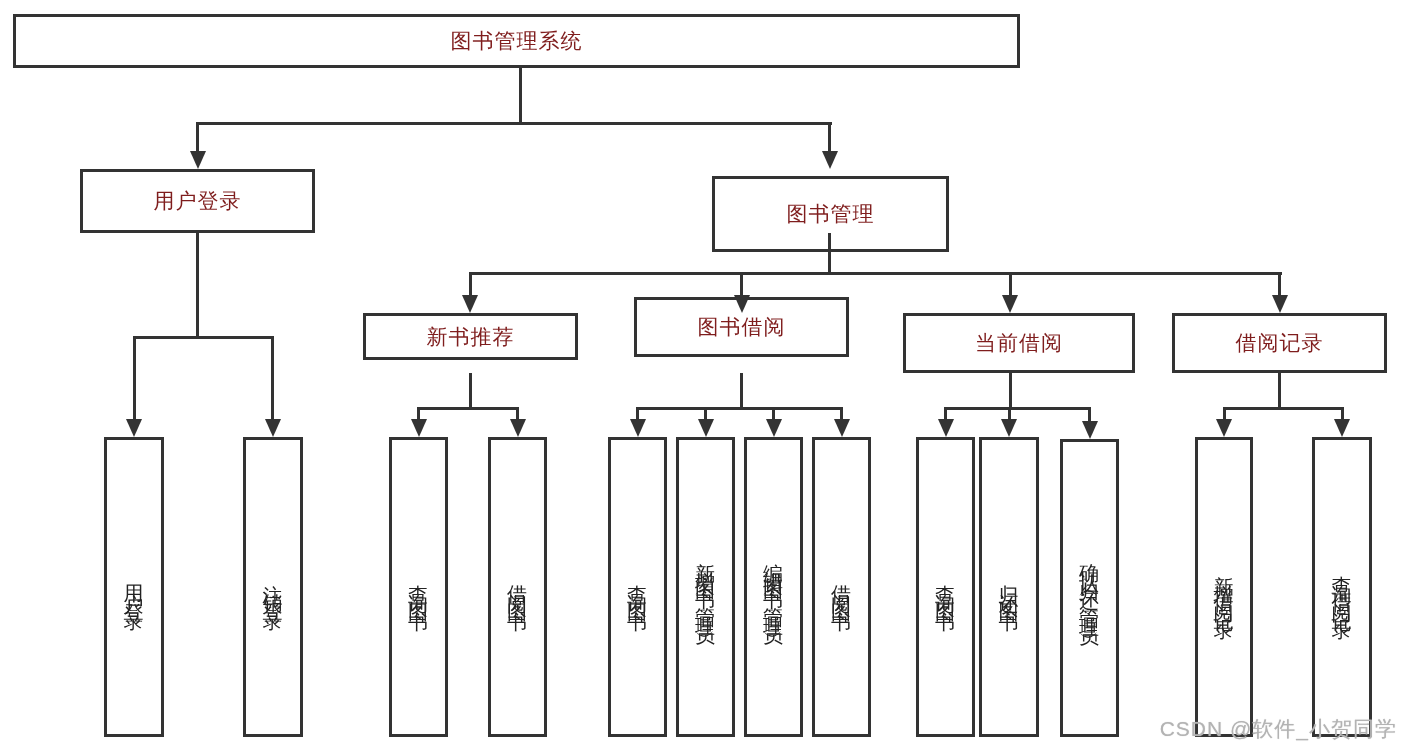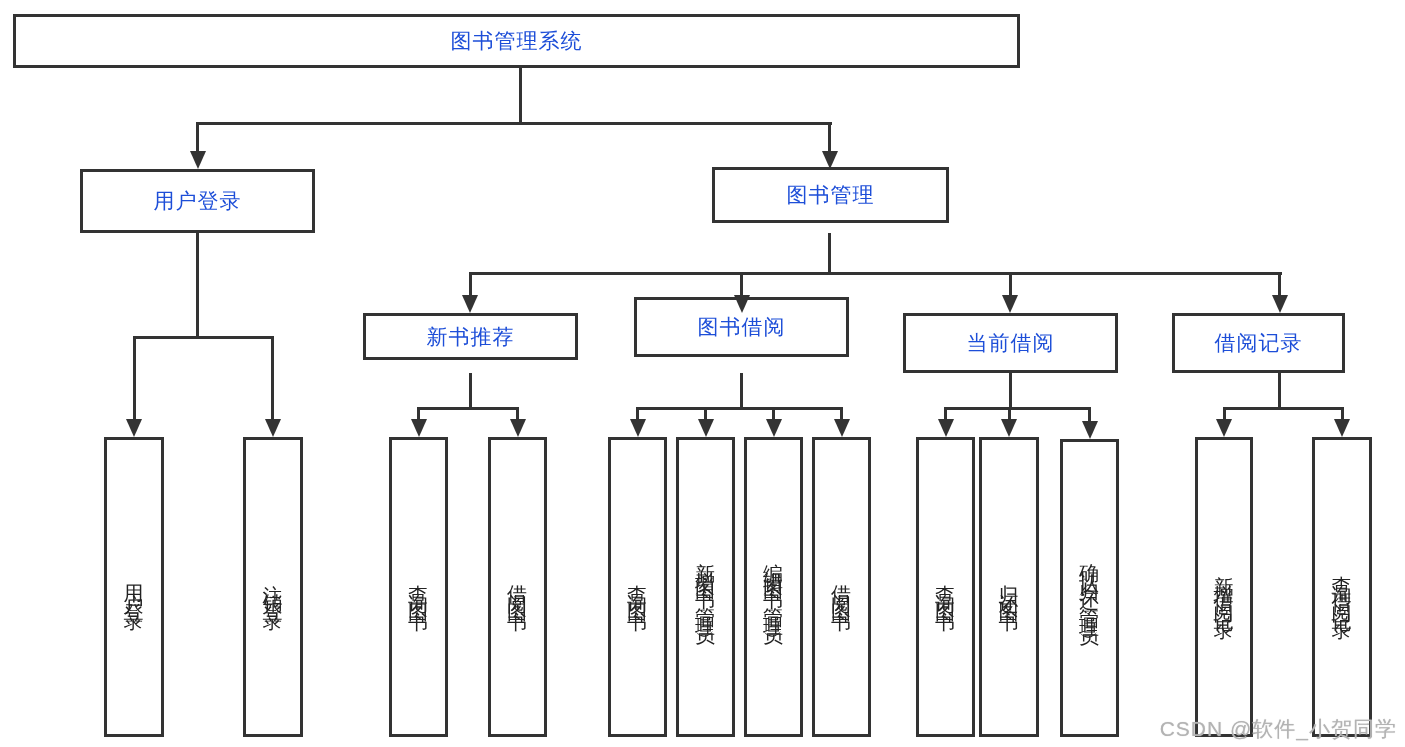--- a/index.html
+++ b/index.html
@@ -14,21 +14,21 @@
     position:absolute;
     border:3px solid #333333;
     background:#ffffff;
     box-sizing:border-box;
     display:flex;
     align-items:center;
     justify-content:center;
   }
   .h-label {
     font-size:21px;
-    color:#1d4ed8;
+    color:#7f1d1d;
     letter-spacing:1px;
     white-space:nowrap;
   }
   .v-label {
     writing-mode:vertical-rl;
     text-orientation:mixed;
     font-size:20px;
     letter-spacing:9px;
     color:#222222;
     line-height:1;
@@ -57,34 +57,34 @@
 
 <div id="canvas">
 
   <div class="box" style="left:13px;top:14px;width:1007px;height:54px">
     <span class="h-label">图书管理系统</span>
   </div>
 
   <div class="box" style="left:80px;top:169px;width:235px;height:64px">
     <span class="h-label">用户登录</span>
   </div>
-  <div class="box" style="left:712px;top:167px;width:237px;height:56px">
+  <div class="box" style="left:712px;top:176px;width:237px;height:76px">
     <span class="h-label">图书管理</span>
   </div>
 
   <div class="box" style="left:363px;top:313px;width:215px;height:47px">
     <span class="h-label">新书推荐</span>
   </div>
   <div class="box" style="left:634px;top:297px;width:215px;height:60px">
     <span class="h-label">图书借阅</span>
   </div>
-  <div class="box" style="left:903px;top:313px;width:215px;height:60px">
+  <div class="box" style="left:903px;top:313px;width:232px;height:60px">
     <span class="h-label">当前借阅</span>
   </div>
-  <div class="box" style="left:1172px;top:313px;width:173px;height:60px">
+  <div class="box" style="left:1172px;top:313px;width:215px;height:60px">
     <span class="h-label">借阅记录</span>
   </div>
 
   <div class="box" style="left:104px;top:437px;width:60px;height:300px">
     <span class="v-label">用户登录</span>
   </div>
   <div class="box" style="left:243px;top:437px;width:60px;height:300px">
     <span class="v-label">注销登录</span>
   </div>
 

